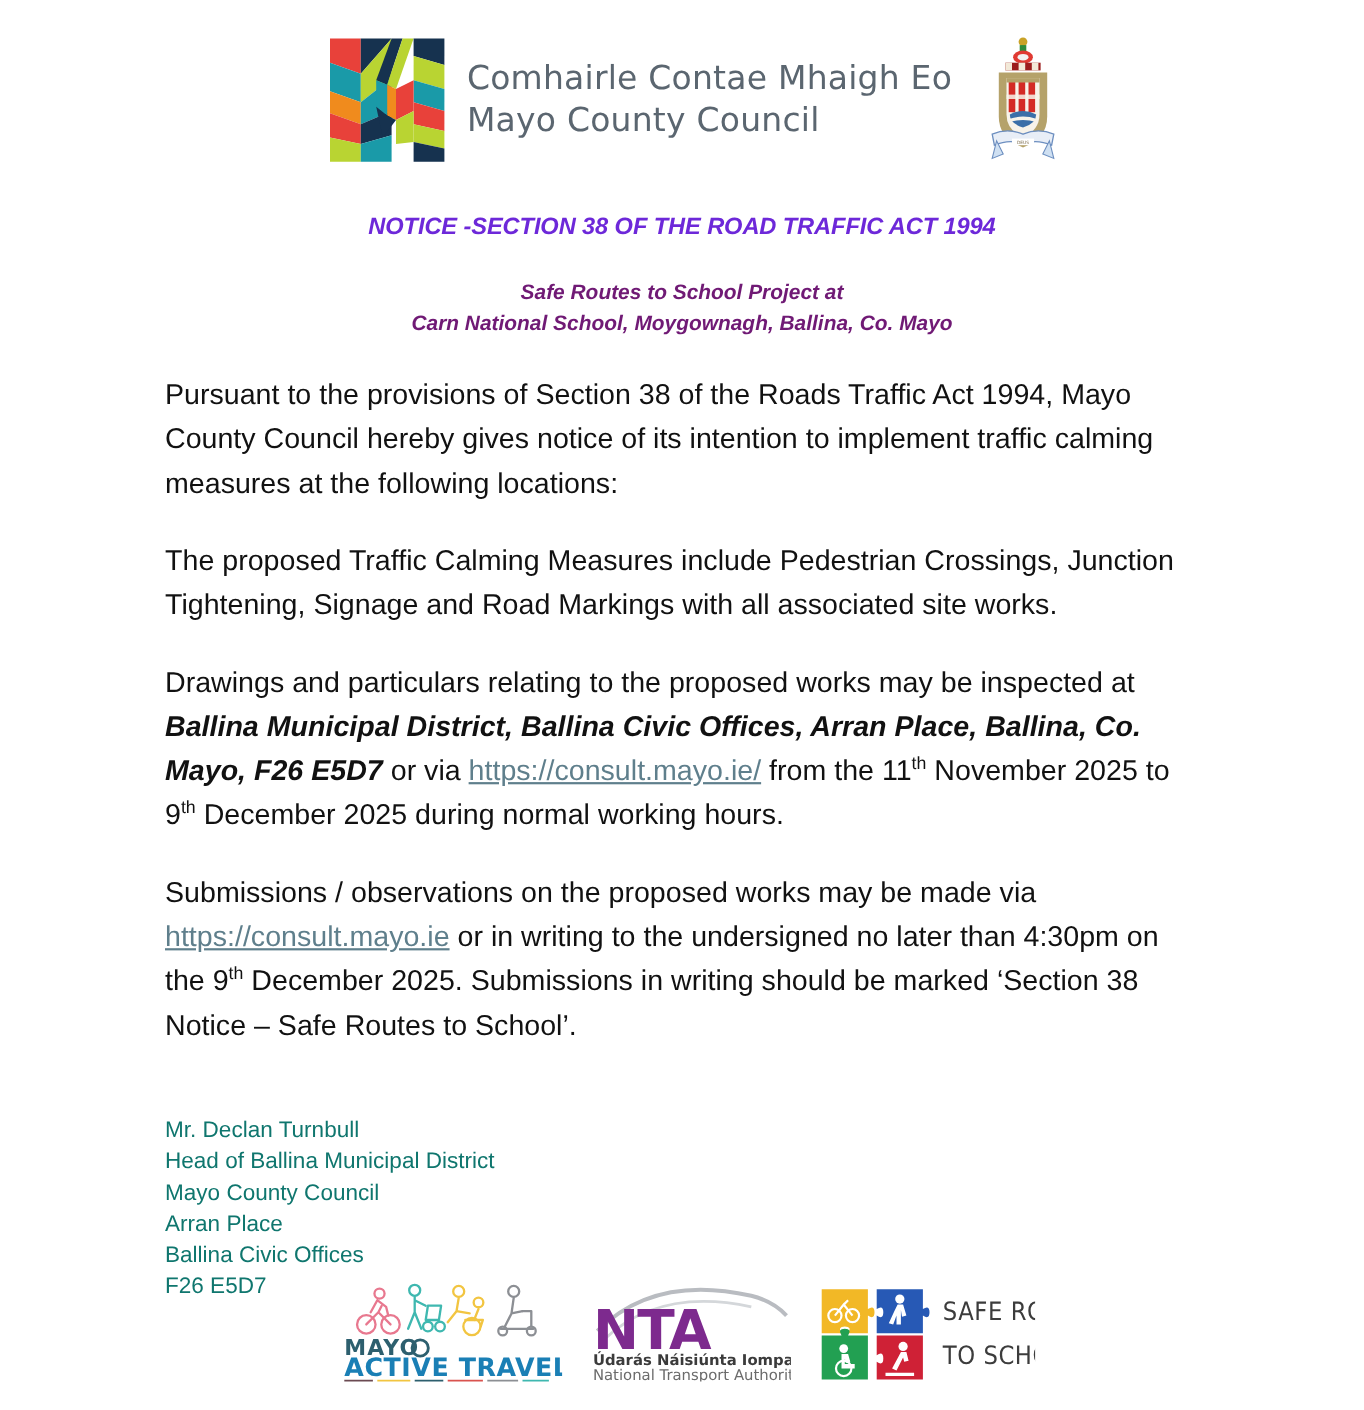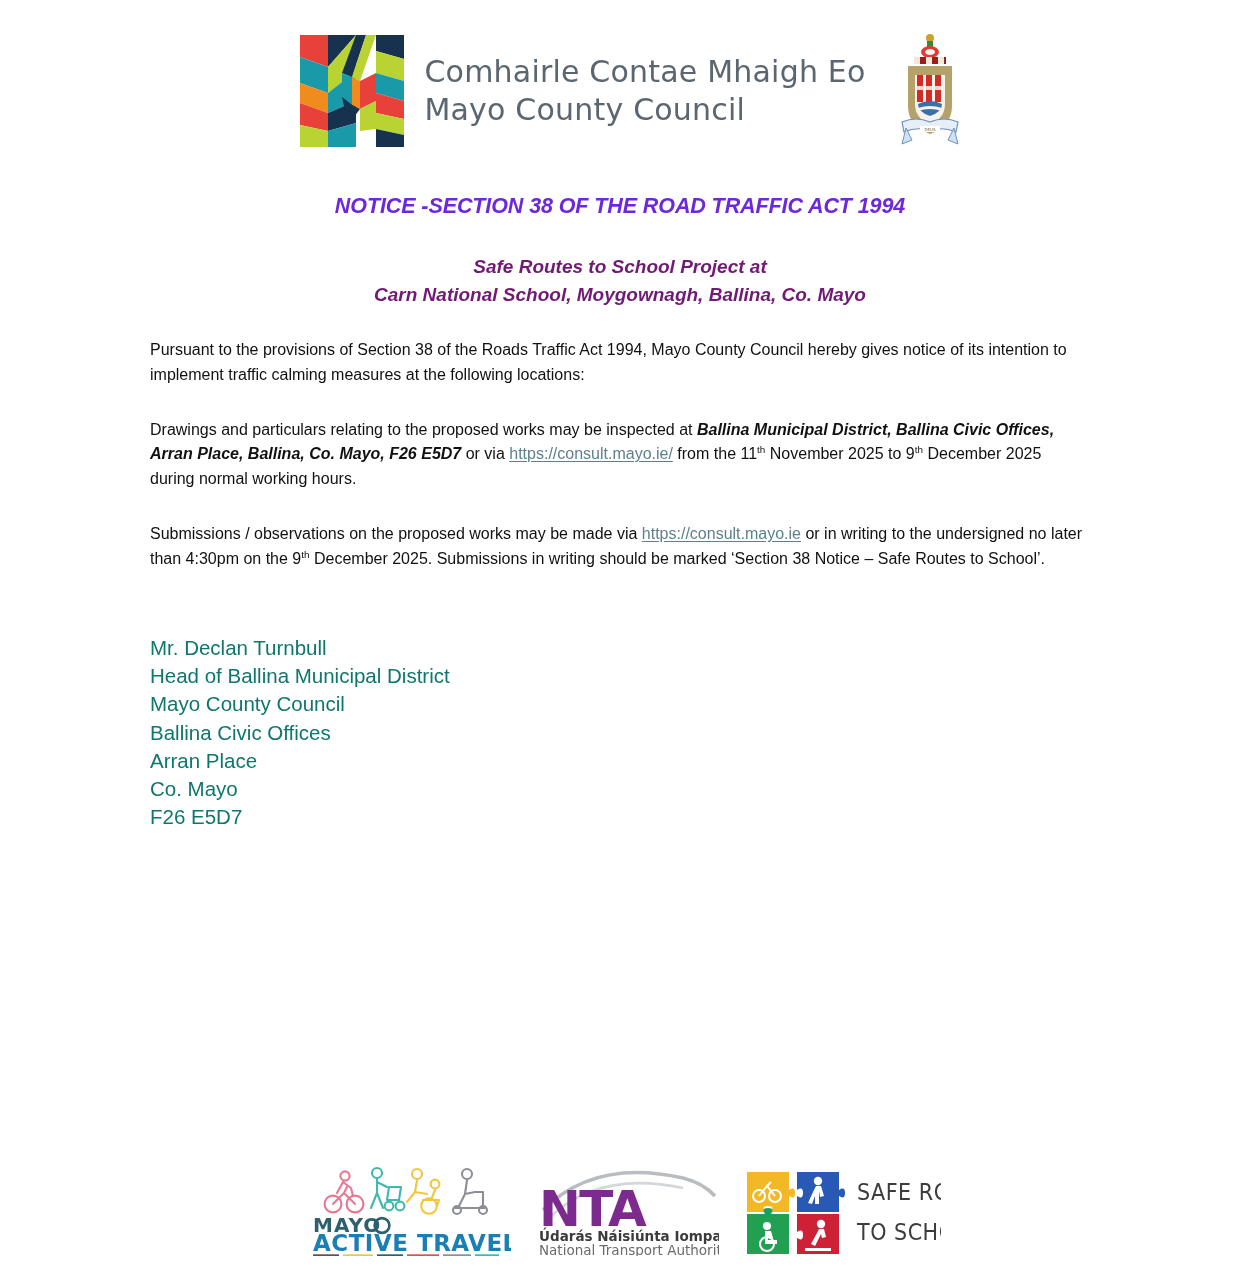--- a/index.html
+++ b/index.html
@@ -77,21 +77,21 @@
     text-align: center;
     font-size: 19px;
     font-weight: bold;
     font-style: italic;
     line-height: 1.45;
     margin: 34px 0 0 0;
     color: #701a75;
   }
 
   p.body-para {
-    font-size: 16px;
+    font-size: 26px;
     line-height: 1.55;
     margin: 30px 0 0 0;
     color: #111;
     text-align: left;
   }
 
   ul.locations {
     margin: 24px 0 0 0;
     padding-left: 46px;
     list-style: none;
@@ -239,32 +239,32 @@
     <h1 class="notice-title">NOTICE -SECTION 38 OF THE ROAD TRAFFIC ACT 1994</h1>
 
     <div class="subtitle">
       <div>Safe Routes to School Project at</div>
       <div>Carn National School, Moygownagh, Ballina, Co. Mayo</div>
     </div>
 
     <p class="body-para">Pursuant to the provisions of Section 38 of the Roads Traffic Act 1994, Mayo County Council hereby gives notice of its intention to implement traffic calming measures at the following locations:</p>
 
 
+    <p class="body-para">The proposed Traffic Calming Measures include Pedestrian Crossings, Junction Tightening, Signage and Road Markings with all associated site works.</p>
 
     <p class="body-para"><span>Drawings and particulars relating to the proposed works may be inspected at </span><b class="inline-bold">Ballina Municipal District, Ballina Civic Offices, Arran Place, Ballina, Co. Mayo, F26 E5D7</b><span> or via </span><a class="doc-link" href="#">https://consult.mayo.ie/</a><span> from the 11</span><sup>th</sup><span> November 2025 to 9</span><sup>th</sup><span> December 2025 during normal working hours.</span></p>
 
     <p class="body-para"><span>Submissions / observations on the proposed works may be made via </span><a class="doc-link" href="#">https://consult.mayo.ie</a><span> or in writing to the undersigned no later than 4:30pm on the 9</span><sup>th</sup><span> December 2025. Submissions in writing should be marked ‘Section 38 Notice – Safe Routes to School’.</span></p>
 
     <div class="signature">
       <div>Mr. Declan Turnbull</div>
       <div>Head of Ballina Municipal District</div>
       <div>Mayo County Council</div>
+      <div>Arran Place</div>
       <div>Ballina Civic Offices</div>
-      <div>Arran Place</div>
-      <div>Co. Mayo</div>
       <div>F26 E5D7</div>
     </div>
 
   </div>
 
   <div class="footer-logos">
 
     <div class="logo-block">
       <svg width="212" height="96" viewBox="0 0 212 96">
         <g fill="none" stroke-width="2.1" stroke-linecap="round" stroke-linejoin="round">

